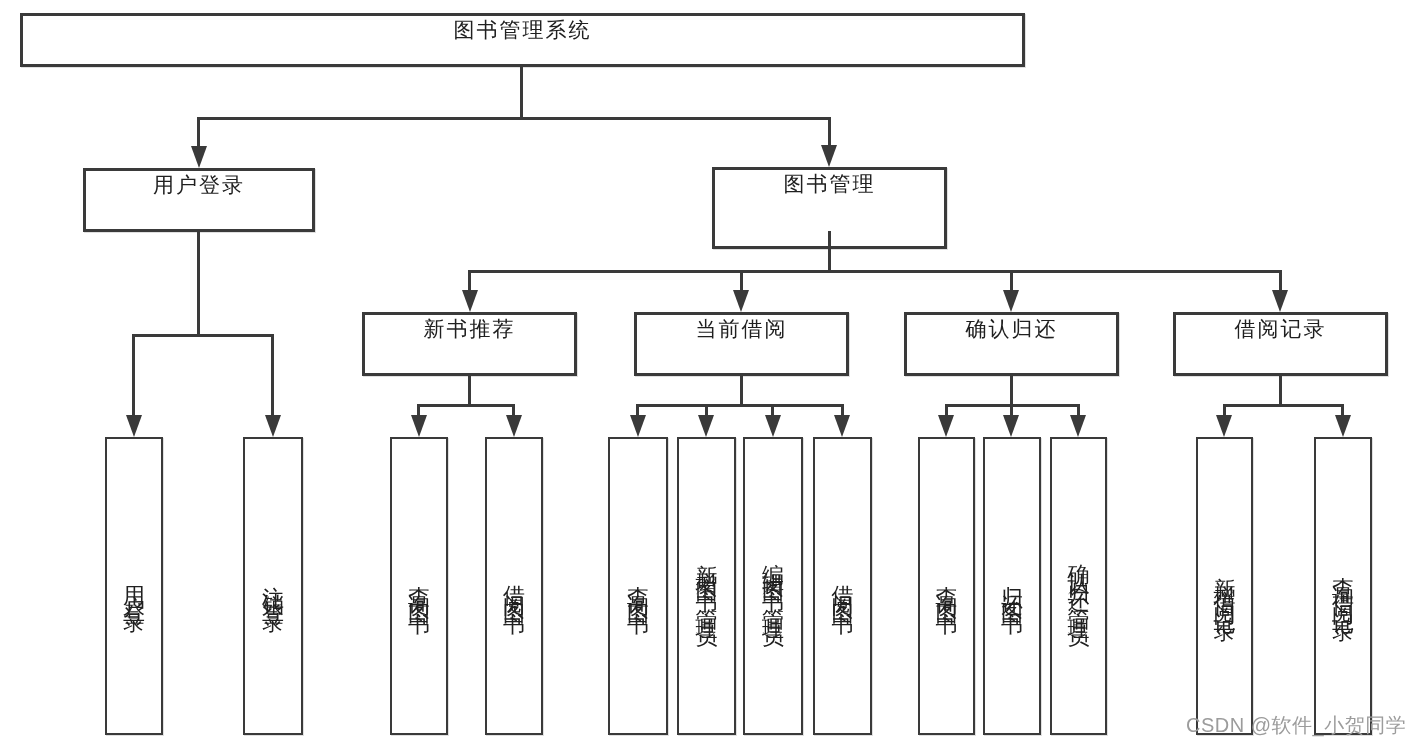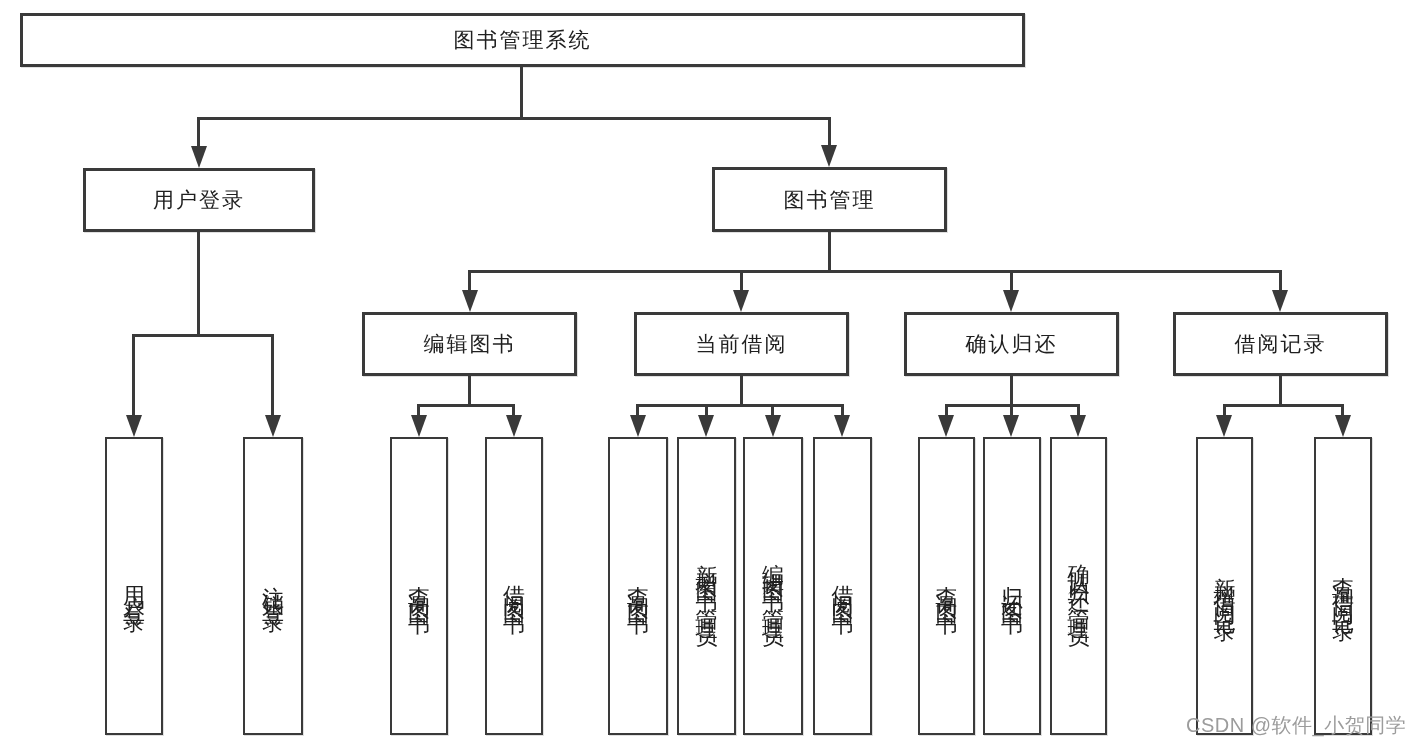--- a/index.html
+++ b/index.html
@@ -16,21 +16,21 @@
     background:var(--bg);
     font-family:"Liberation Sans",sans-serif;
     color:var(--text);
     overflow:hidden;
   }
   
   .box{
     position:absolute;
     border:3px solid var(--line);
     background:#fff;
-    display:flex;align-items:center;justify-content:center;
+    display:flex;align-items:flex-start;justify-content:center;
     font-size:21px;letter-spacing:2px;
     box-shadow:1px 1px 0 rgba(0,0,0,0.12);
   }
   .vbox{
     position:absolute;
     border:2px solid var(--line);
     background:#fff;
     display:flex;align-items:center;justify-content:center;
     box-shadow:1px 1px 0 rgba(0,0,0,0.12);
   }
@@ -73,21 +73,21 @@
   <div class="vl" style="left:520px;top:66px;height:53px"></div>
   <div class="hl" style="left:197px;top:117px;width:634px"></div>
   <div class="vl" style="left:197px;top:117px;height:33px"></div>
   <div class="ah" style="left:191px;top:146px"></div>
   <div class="vl" style="left:828px;top:117px;height:32px"></div>
   <div class="ah" style="left:821px;top:145px"></div>
 
   <div class="box" style="left:83px;top:168px;width:232px;height:64px">
     <span>用户登录</span>
   </div>
-  <div class="box" style="left:712px;top:167px;width:235px;height:65px">
+  <div class="box" style="left:712px;top:167px;width:235px;height:82px">
     <span>图书管理</span>
   </div>
 
   <div class="vl" style="left:197px;top:231px;height:106px"></div>
   <div class="hl" style="left:132px;top:334px;width:142px"></div>
   <div class="vl" style="left:132px;top:334px;height:85px"></div>
   <div class="ah" style="left:126px;top:415px"></div>
   <div class="vl" style="left:271px;top:334px;height:85px"></div>
   <div class="ah" style="left:265px;top:415px"></div>
 
@@ -96,21 +96,21 @@
   <div class="vl" style="left:468px;top:270px;height:24px"></div>
   <div class="ah" style="left:462px;top:290px"></div>
   <div class="vl" style="left:740px;top:270px;height:24px"></div>
   <div class="ah" style="left:733px;top:290px"></div>
   <div class="vl" style="left:1010px;top:270px;height:24px"></div>
   <div class="ah" style="left:1003px;top:290px"></div>
   <div class="vl" style="left:1279px;top:270px;height:24px"></div>
   <div class="ah" style="left:1272px;top:290px"></div>
 
   <div class="box" style="left:362px;top:312px;width:215px;height:64px">
-    <span>编辑图书</span>
+    <span>新书推荐</span>
   </div>
   <div class="box" style="left:634px;top:312px;width:215px;height:64px">
     <span>当前借阅</span>
   </div>
   <div class="box" style="left:904px;top:312px;width:215px;height:64px">
     <span>确认归还</span>
   </div>
   <div class="box" style="left:1173px;top:312px;width:215px;height:64px">
     <span>借阅记录</span>
   </div>

